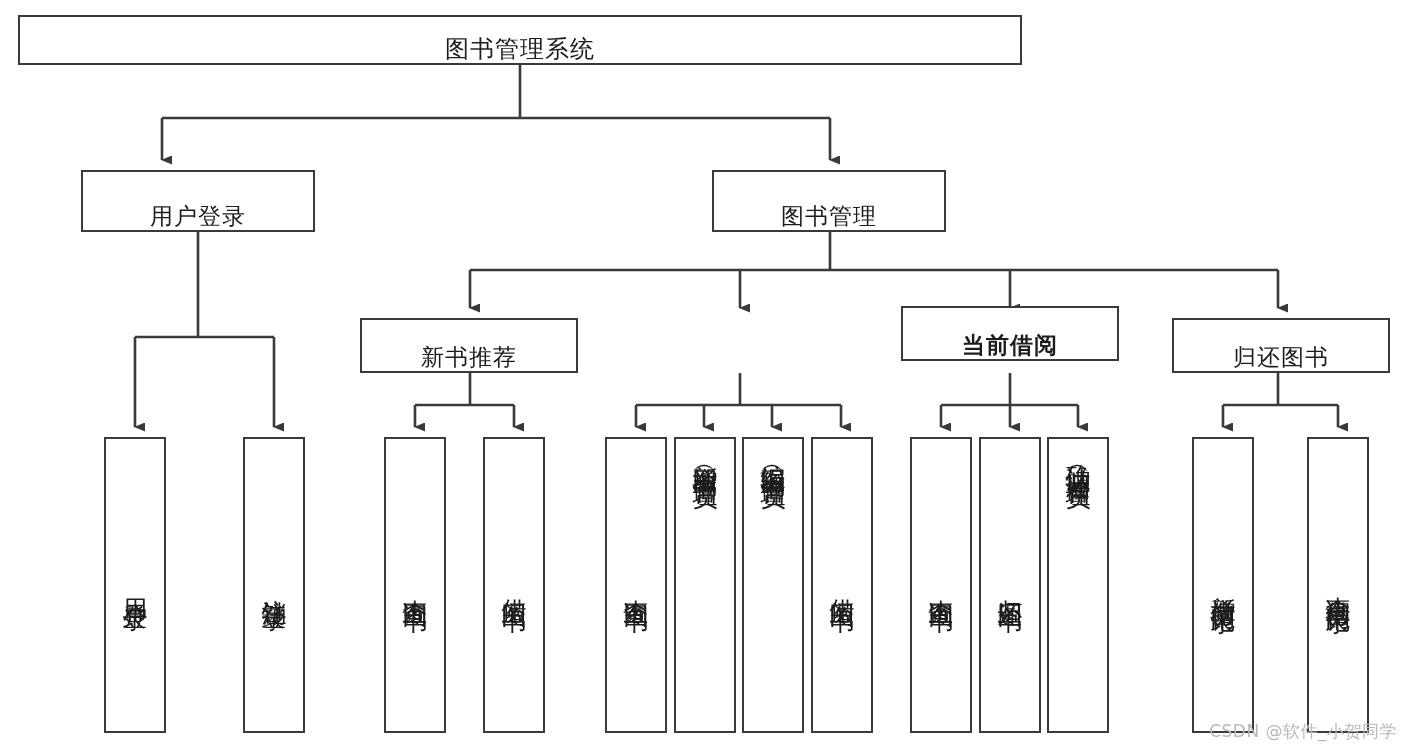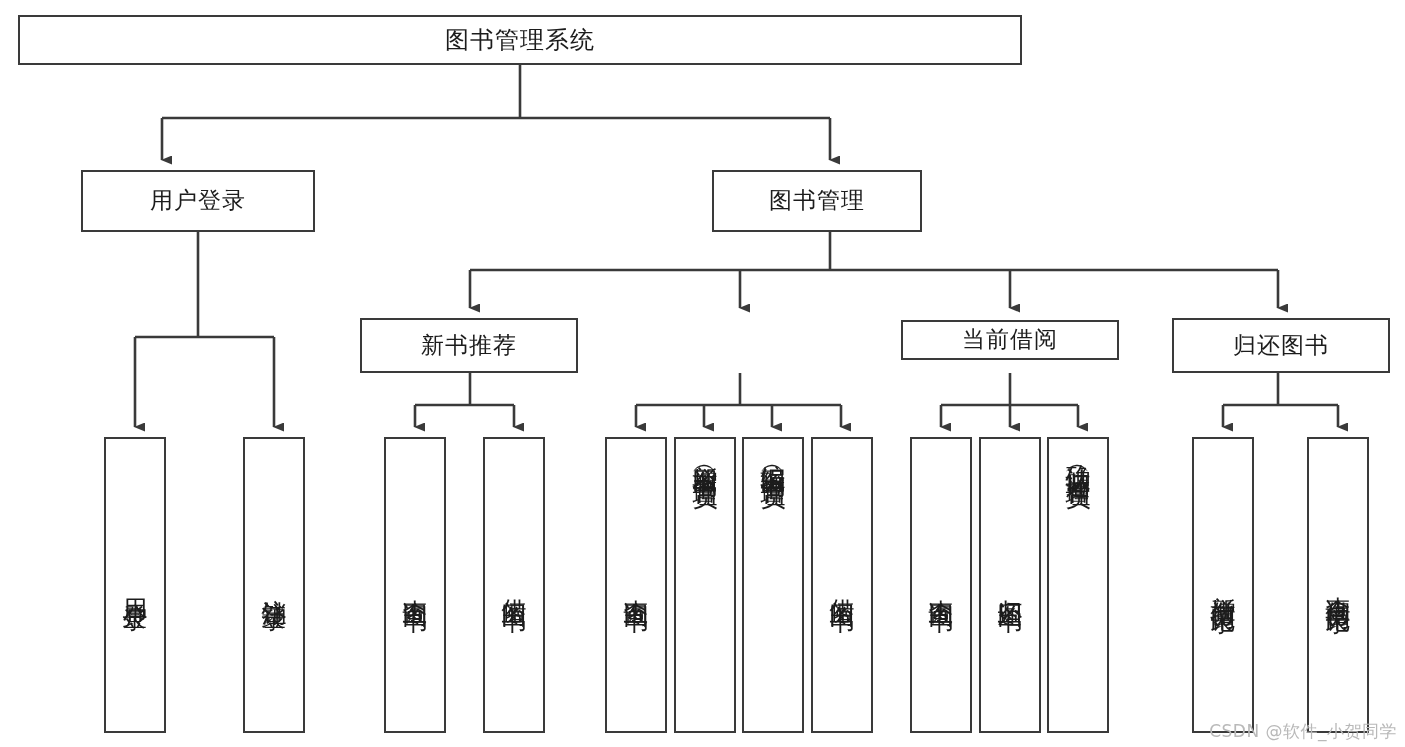--- a/index.html
+++ b/index.html
@@ -30,21 +30,21 @@
     height: 747px;
     pointer-events: none;
   }
   
   .node {
     position: absolute;
     box-sizing: border-box;
     background: #ffffff;
     border: 2.5px solid #3a3a3a;
     display: flex;
-    align-items: center;
+    align-items: flex-end;
     justify-content: center;
     overflow: hidden;
   }
   .node-label {
     font-size: 23px;
     line-height: 1.18;
     letter-spacing: 1px;
     color: #1c1c1c;
     white-space: nowrap;
     text-align: center;
@@ -143,30 +143,30 @@
   </svg>
 
   <div class="node root" style="left:18px; top:15px; width:1004px; height:50px;">
     <span class="node-label">图书管理系统</span>
   </div>
 
   <div class="node" style="left:81px; top:170px; width:234px; height:62px;">
     <span class="node-label">用户登录</span>
   </div>
 
-  <div class="node" style="left:712px; top:170px; width:210px; height:62px;">
+  <div class="node" style="left:712px; top:170px; width:234px; height:62px;">
     <span class="node-label">图书管理</span>
   </div>
 
   <div class="node" style="left:360px; top:318px; width:218px; height:55px;">
     <span class="node-label">新书推荐</span>
   </div>
 
 
-  <div class="node" style="left:901px; top:320px; width:218px; height:40px;">
+  <div class="node" style="left:901px; top:306px; width:218px; height:55px;font-weight:bold;">
     <span class="node-label">当前借阅</span>
   </div>
 
   <div class="node" style="left:1172px; top:318px; width:218px; height:55px;">
     <span class="node-label">归还图书</span>
   </div>
 
   <div class="node vertical centered" style="left:104px; top:437px; width:62px; height:296px;">
     <span class="node-label">用户登录</span>
   </div>

